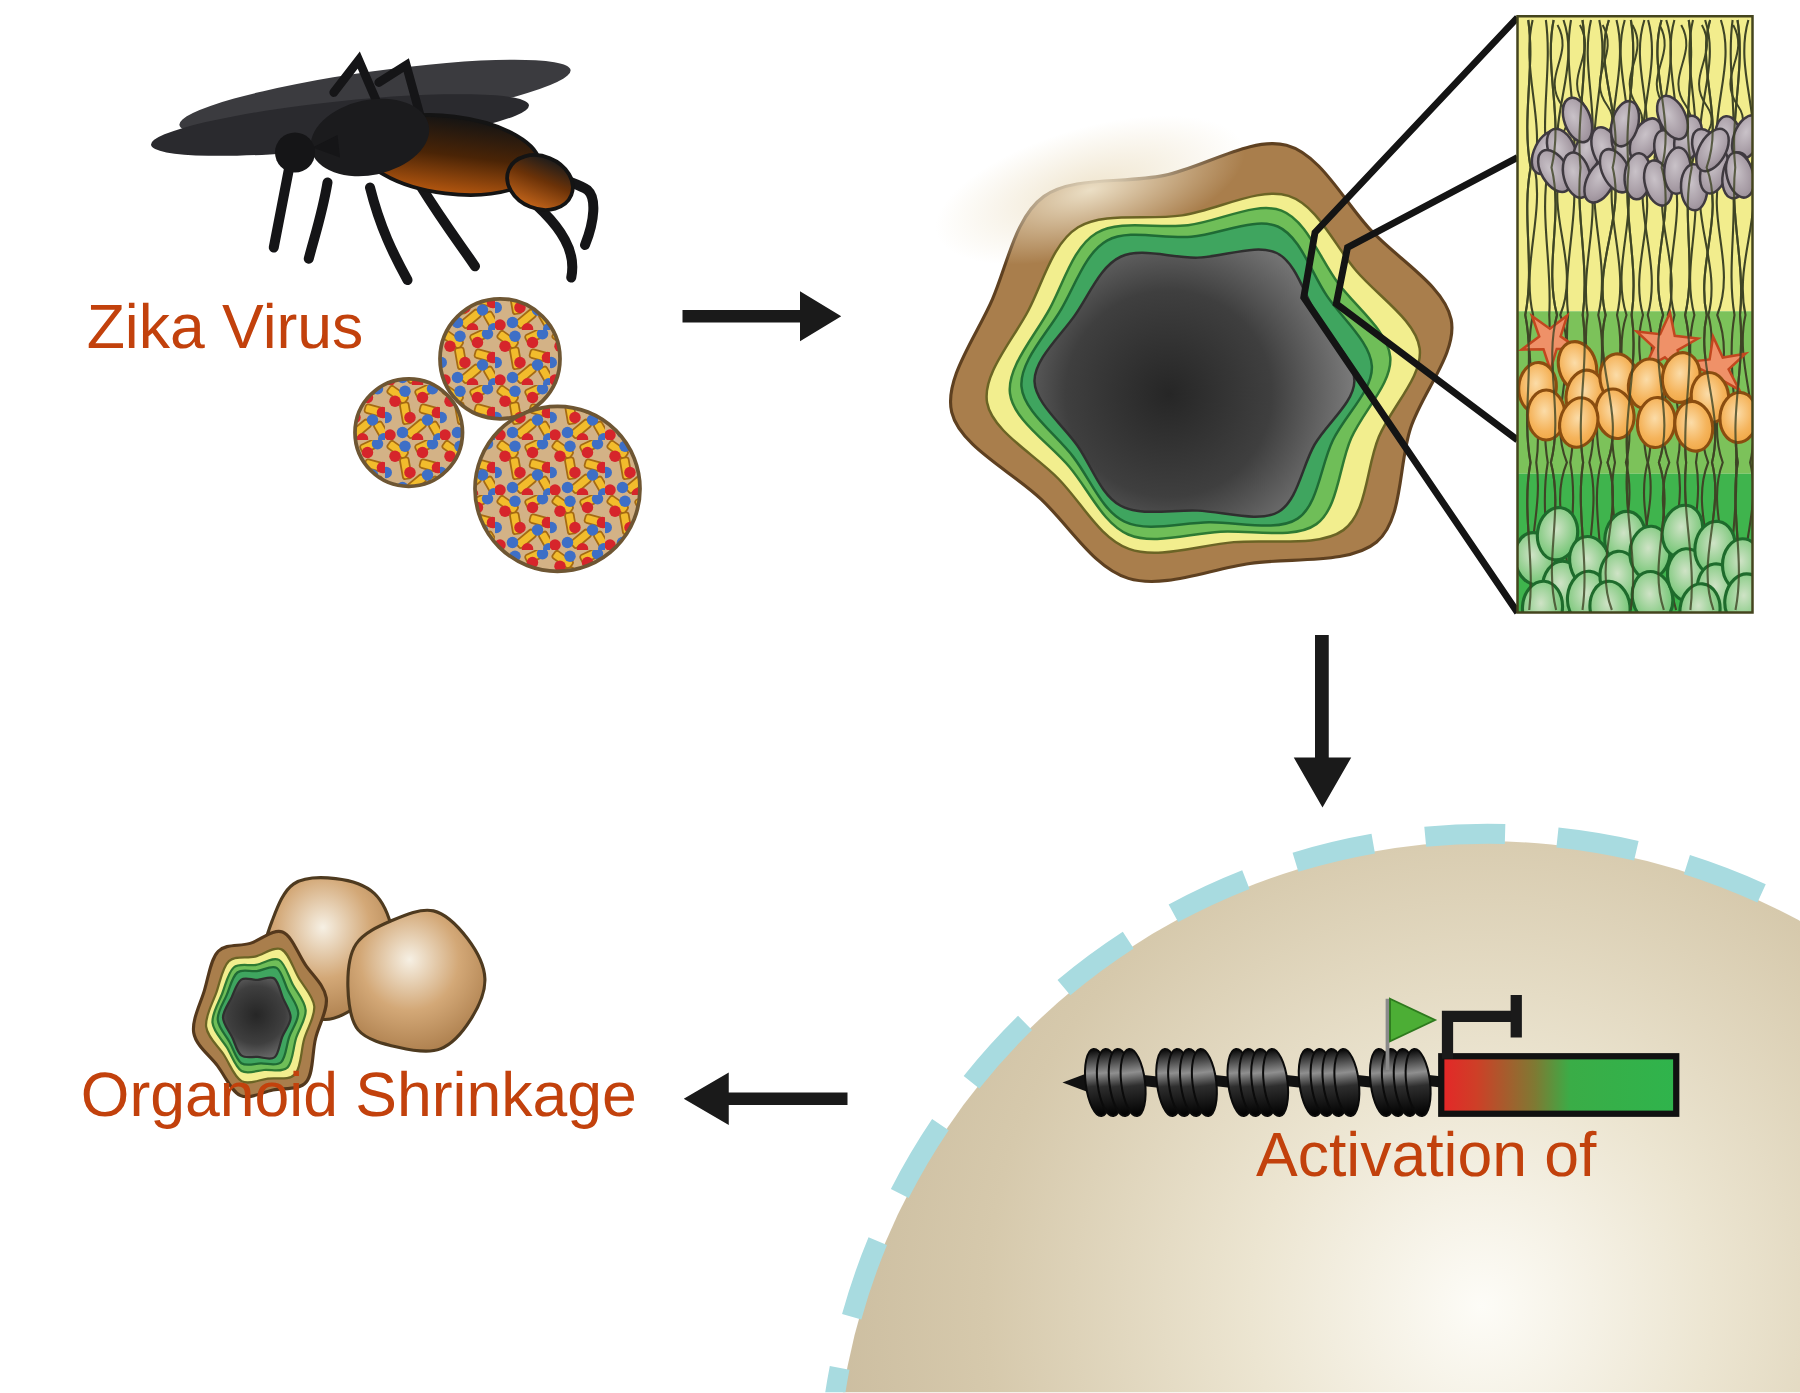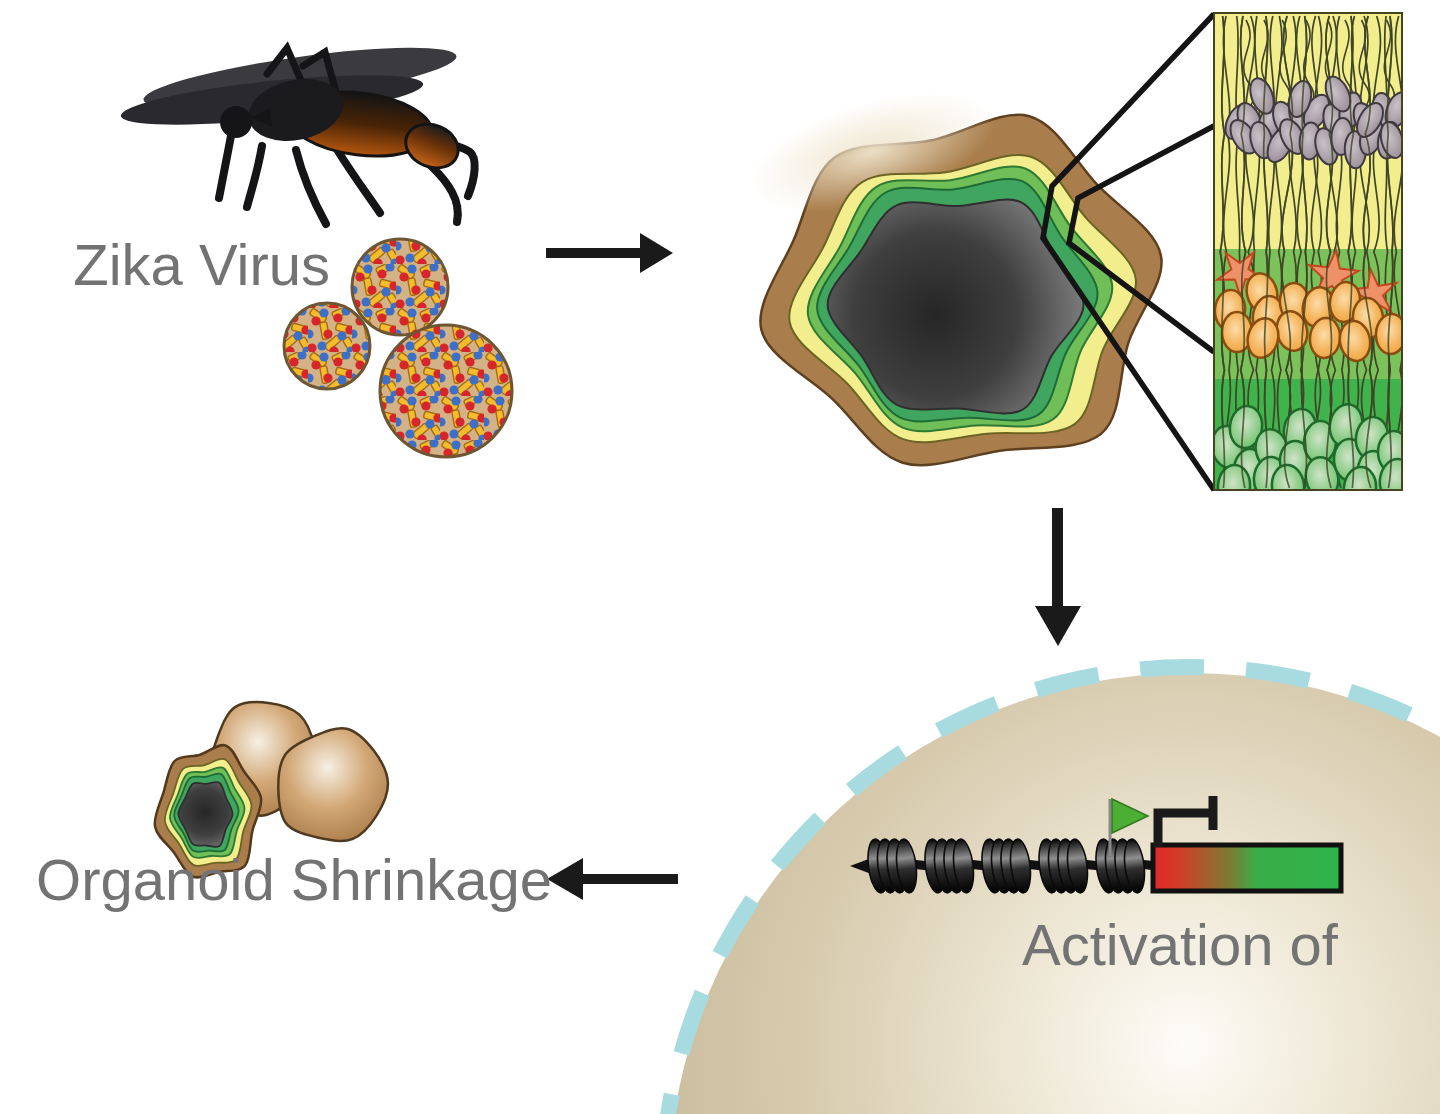--- a/index.html
+++ b/index.html
@@ -1,20 +1,20 @@
 <!DOCTYPE html>
 <html><head>
 <meta charset="utf-8">
 <style>
   html,body{margin:0;padding:0;background:#ffffff;}
   #stage{position:relative;width:1440px;height:1114px;overflow:hidden;background:#fff;
          font-family:"Liberation Sans",sans-serif;}
   #stage svg{position:absolute;left:0;top:0;}
-  .lbl{position:absolute;font-family:"Liberation Sans",sans-serif;font-size:58px;
-       color:#737373;white-space:nowrap;text-align:right;line-height:1.12;}
+  .lbl{position:absolute;font-family:"Liberation Sans",sans-serif;font-size:50px;
+       color:#c2410c;white-space:nowrap;text-align:center;line-height:1.12;}
   .lbl2{line-height:67px;}
 </style>
 </head>
 <body>
 
 <div id="stage">
 
 <svg width="1440" height="1114" viewBox="0 0 1440 1114">
   <defs>
     <radialGradient id="coreGrad" gradientUnits="userSpaceOnUse" cx="935" cy="315" r="150">
@@ -332,17 +332,17 @@
     <path id="p-so-brown" fill="#A97E4C" stroke="#54381C" stroke-width="2.5" d="M261.0,798.2C262.4,808.1 255.0,819.8 252.4,831.0C249.7,842.2 250.8,858.7 245.1,865.5C239.5,872.3 227.1,870.2 218.3,872.0C209.5,873.8 199.9,879.7 192.5,876.5C185.1,873.2 180.2,860.9 173.9,852.5C167.7,844.2 156.7,836.4 155.0,826.3C153.3,816.3 160.4,803.0 163.6,792.1C166.9,781.2 168.5,767.3 174.6,761.0C180.7,754.8 191.5,757.3 200.1,754.7C208.7,752.1 218.7,742.8 226.0,745.6C233.4,748.4 238.2,762.7 244.1,771.5C249.9,780.3 259.6,788.3 261.0,798.2Z"></path>
     <path id="p-so-yellow" fill="#F2EE8E" stroke="#6B6425" stroke-width="1.8" d="M251.4,805.0C252.2,813.3 245.8,822.4 243.3,831.4C240.7,840.5 241.0,854.1 236.2,859.3C231.3,864.6 221.4,862.0 214.3,862.9C207.1,863.8 199.1,868.1 193.3,864.9C187.4,861.8 183.9,851.3 179.2,844.0C174.5,836.8 165.9,829.7 164.9,821.3C163.9,812.9 170.1,802.5 173.2,793.7C176.2,785.0 178.0,773.6 183.1,768.9C188.3,764.1 196.9,766.9 204.0,765.3C211.0,763.7 219.4,756.7 225.2,759.5C231.0,762.3 234.4,774.4 238.8,782.0C243.1,789.5 250.7,796.8 251.4,805.0Z"></path>
     <path id="p-so-g1" fill="#6FBE58" stroke="#2E7A33" stroke-width="1.8" d="M244.5,808.1C245.0,815.2 239.3,822.7 236.9,830.4C234.5,838.0 234.3,849.6 230.1,853.9C225.8,858.2 217.4,855.5 211.2,856.0C205.1,856.5 198.1,859.7 193.2,856.8C188.3,853.8 185.6,844.7 181.7,838.2C177.8,831.8 170.7,825.3 170.0,818.1C169.4,810.8 175.0,802.2 177.8,794.8C180.6,787.5 182.5,777.9 187.0,774.0C191.5,770.2 198.9,772.9 204.9,771.9C211.0,770.9 218.3,765.3 223.2,767.9C228.1,770.6 230.8,781.1 234.3,787.8C237.9,794.5 244.1,801.0 244.5,808.1Z"></path>
     <path id="p-so-g2" fill="#3FA55F" stroke="#1F6B35" stroke-width="1.8" d="M238.6,810.4C238.7,816.7 233.7,823.0 231.4,829.5C229.1,836.1 228.7,846.3 224.9,849.8C221.1,853.3 214.0,850.6 208.7,850.7C203.4,850.9 197.3,853.4 193.1,850.6C189.0,847.7 186.9,839.6 183.7,833.8C180.6,828.0 174.6,822.0 174.2,815.7C173.8,809.3 178.9,802.0 181.5,795.7C184.1,789.4 185.9,781.1 189.9,778.0C193.9,774.8 200.2,777.6 205.4,776.9C210.6,776.3 217.1,771.8 221.3,774.3C225.4,776.8 227.4,786.2 230.3,792.2C233.2,798.2 238.4,804.2 238.6,810.4Z"></path>
     <path id="p-so-gray" fill="url(#coreGradS)" stroke="#2F2F2F" stroke-width="1.8" d="M232.5,814.0C232.4,819.2 228.0,824.1 225.8,829.4C223.7,834.7 223.0,843.1 219.7,845.8C216.3,848.5 210.4,845.8 206.0,845.5C201.6,845.2 196.4,846.9 193.0,844.3C189.6,841.7 188.2,834.8 185.7,829.8C183.3,824.7 178.5,819.3 178.4,814.0C178.4,808.7 182.9,803.0 185.3,797.9C187.7,792.8 189.5,786.0 193.0,783.7C196.5,781.4 201.6,784.1 206.0,783.9C210.4,783.7 216.0,780.4 219.4,782.8C222.8,785.2 224.1,793.0 226.3,798.3C228.5,803.5 232.6,808.8 232.5,814.0Z"></path>
   </g>
 </svg>
 
 <div class="lbl" style="left:30px;top:233px;width:300px;">Zika Virus</div>
 <div class="lbl" style="left:22px;top:848px;width:530px;">Organoid Shrinkage</div>
-<div class="lbl lbl2" style="left:828px;top:891px;width:510px;margin-top:20px;">
+<div class="lbl lbl2" style="left:886px;top:891px;width:510px;">
   <div>Activation of</div>
 </div>
 
 </div>
 
 </body></html>

